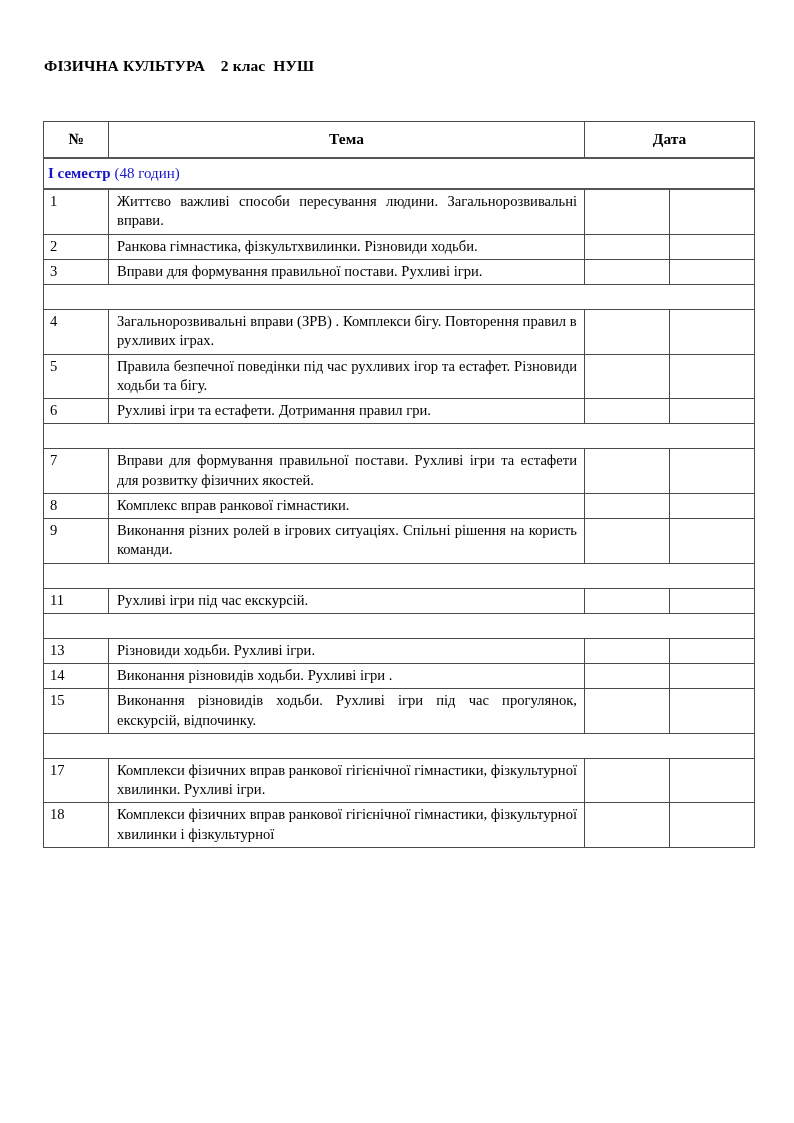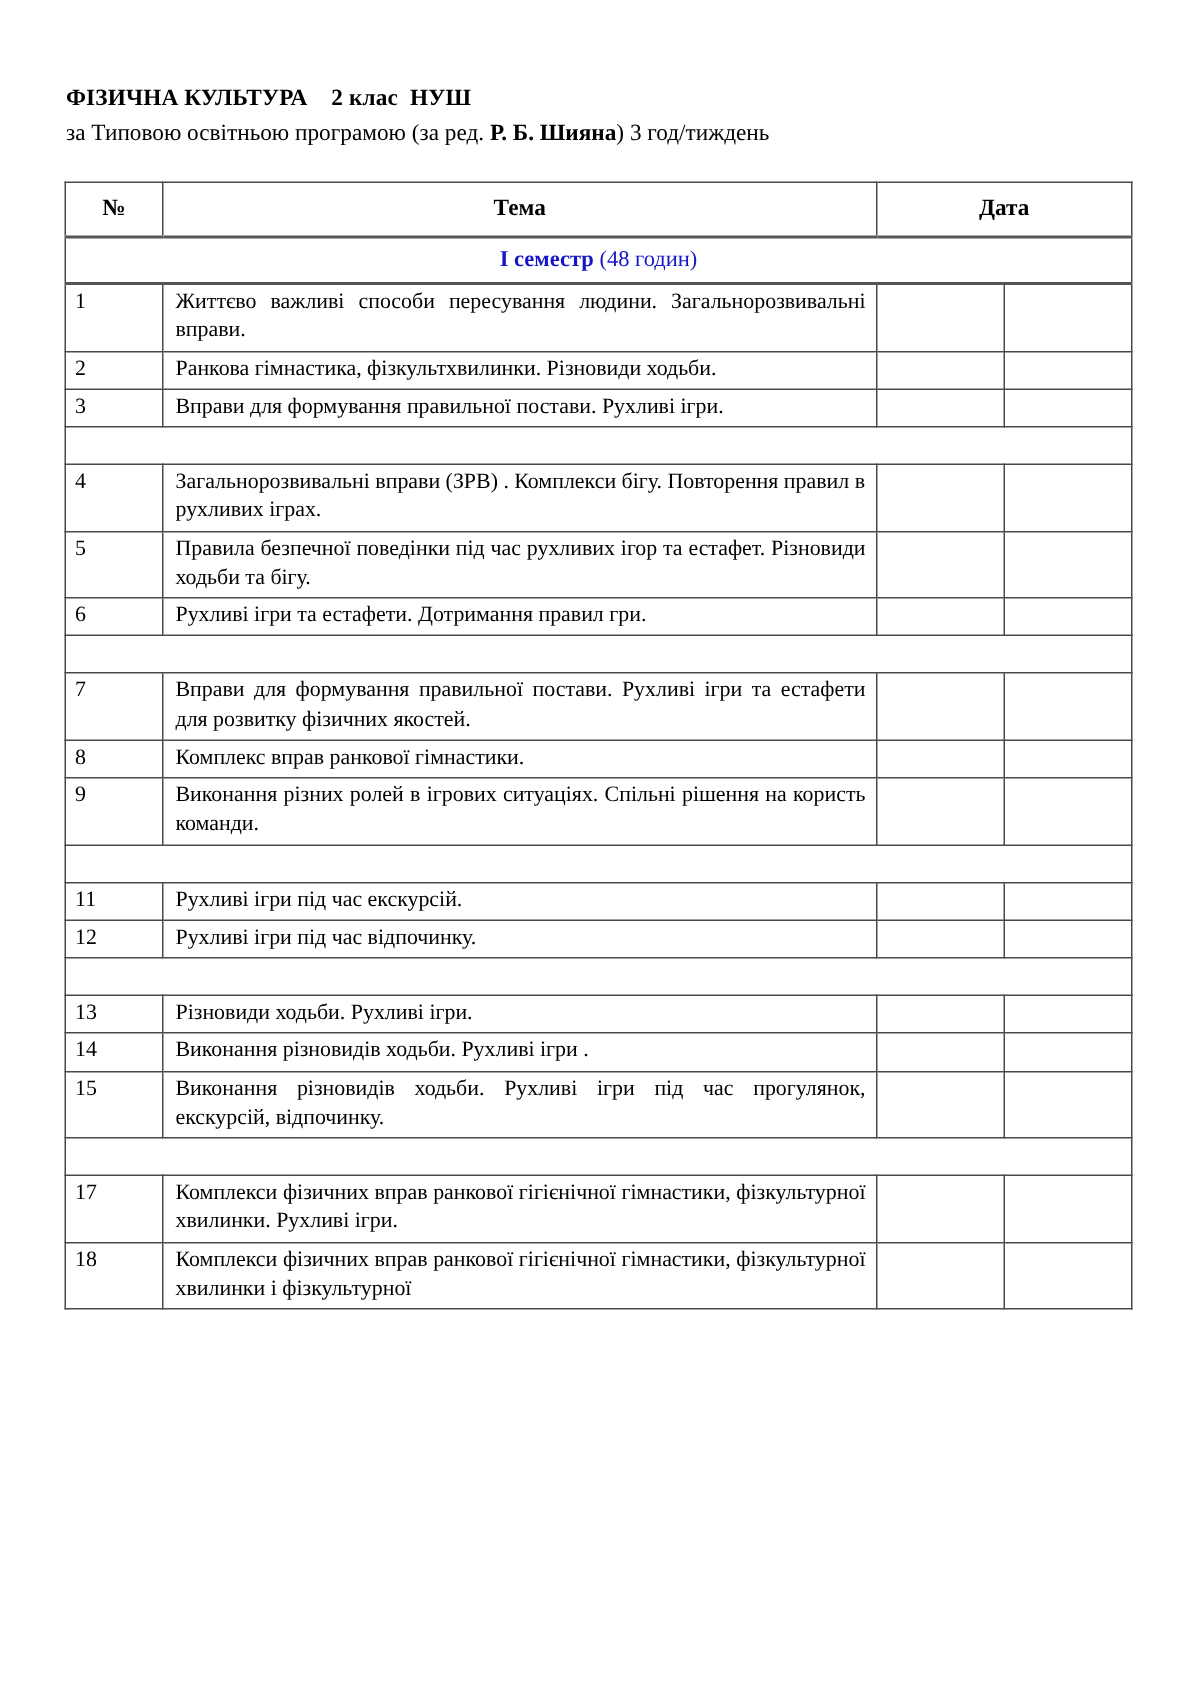--- a/index.html
+++ b/index.html
@@ -77,21 +77,20 @@
     padding: 3px 4px 4px 4px;
     vertical-align: middle;
     border-bottom: 2px solid #555;
   }
   .hdr th.num-h  { text-align: center; }
   .hdr th.tema-h { }
   .hdr th.data-h { text-align: center; }
 
   
   .sem-row td {
-    text-align: center;
     color: #1616c8;
     font-size: 15px;
     height: 24px;
     padding: 2px 4px 3px 4px;
     vertical-align: middle;
     border-bottom: 2px solid #555;
   }
   .sem-row .sem-strong { font-weight: bold; }
 
   
@@ -128,21 +127,20 @@
   
   .clip-row td { overflow: hidden; }
 </style>
 </head>
 <body>
 
 <div class="page">
 
   <div class="heading">
     <div class="title-line">ФІЗИЧНА КУЛЬТУРА    2 клас  НУШ</div>
-    <div class="subtitle-line"><span>за Типовою освітньою програмою (за ред. </span><span class="b">Р. Б. Шияна</span><span>) 3 год/тиждень</span></div>
   </div>
 
   <table class="plan-table">
     <colgroup>
       <col class="c-num">
       <col class="c-tema">
       <col class="c-d1">
       <col class="c-d2">
     </colgroup>
     <thead>
@@ -218,26 +216,20 @@
         </tr>
         <tr class="blank-row">
           <td colspan="4"></td>
         </tr>
         <tr class="d-row">
           <td class="num pad1">11</td>
           <td class="tema noj pad1">Рухливі ігри під час  екскурсій.</td>
           <td class="dt"></td>
           <td class="dt"></td>
         </tr>
-        <tr class="d-row">
-          <td class="num pad1">12</td>
-          <td class="tema noj pad1">Рухливі ігри під час відпочинку.</td>
-          <td class="dt"></td>
-          <td class="dt"></td>
-        </tr>
         <tr class="blank-row">
           <td colspan="4"></td>
         </tr>
         <tr class="d-row">
           <td class="num pad1">13</td>
           <td class="tema noj pad1">Різновиди ходьби. Рухливі ігри.</td>
           <td class="dt"></td>
           <td class="dt"></td>
         </tr>
         <tr class="d-row">

